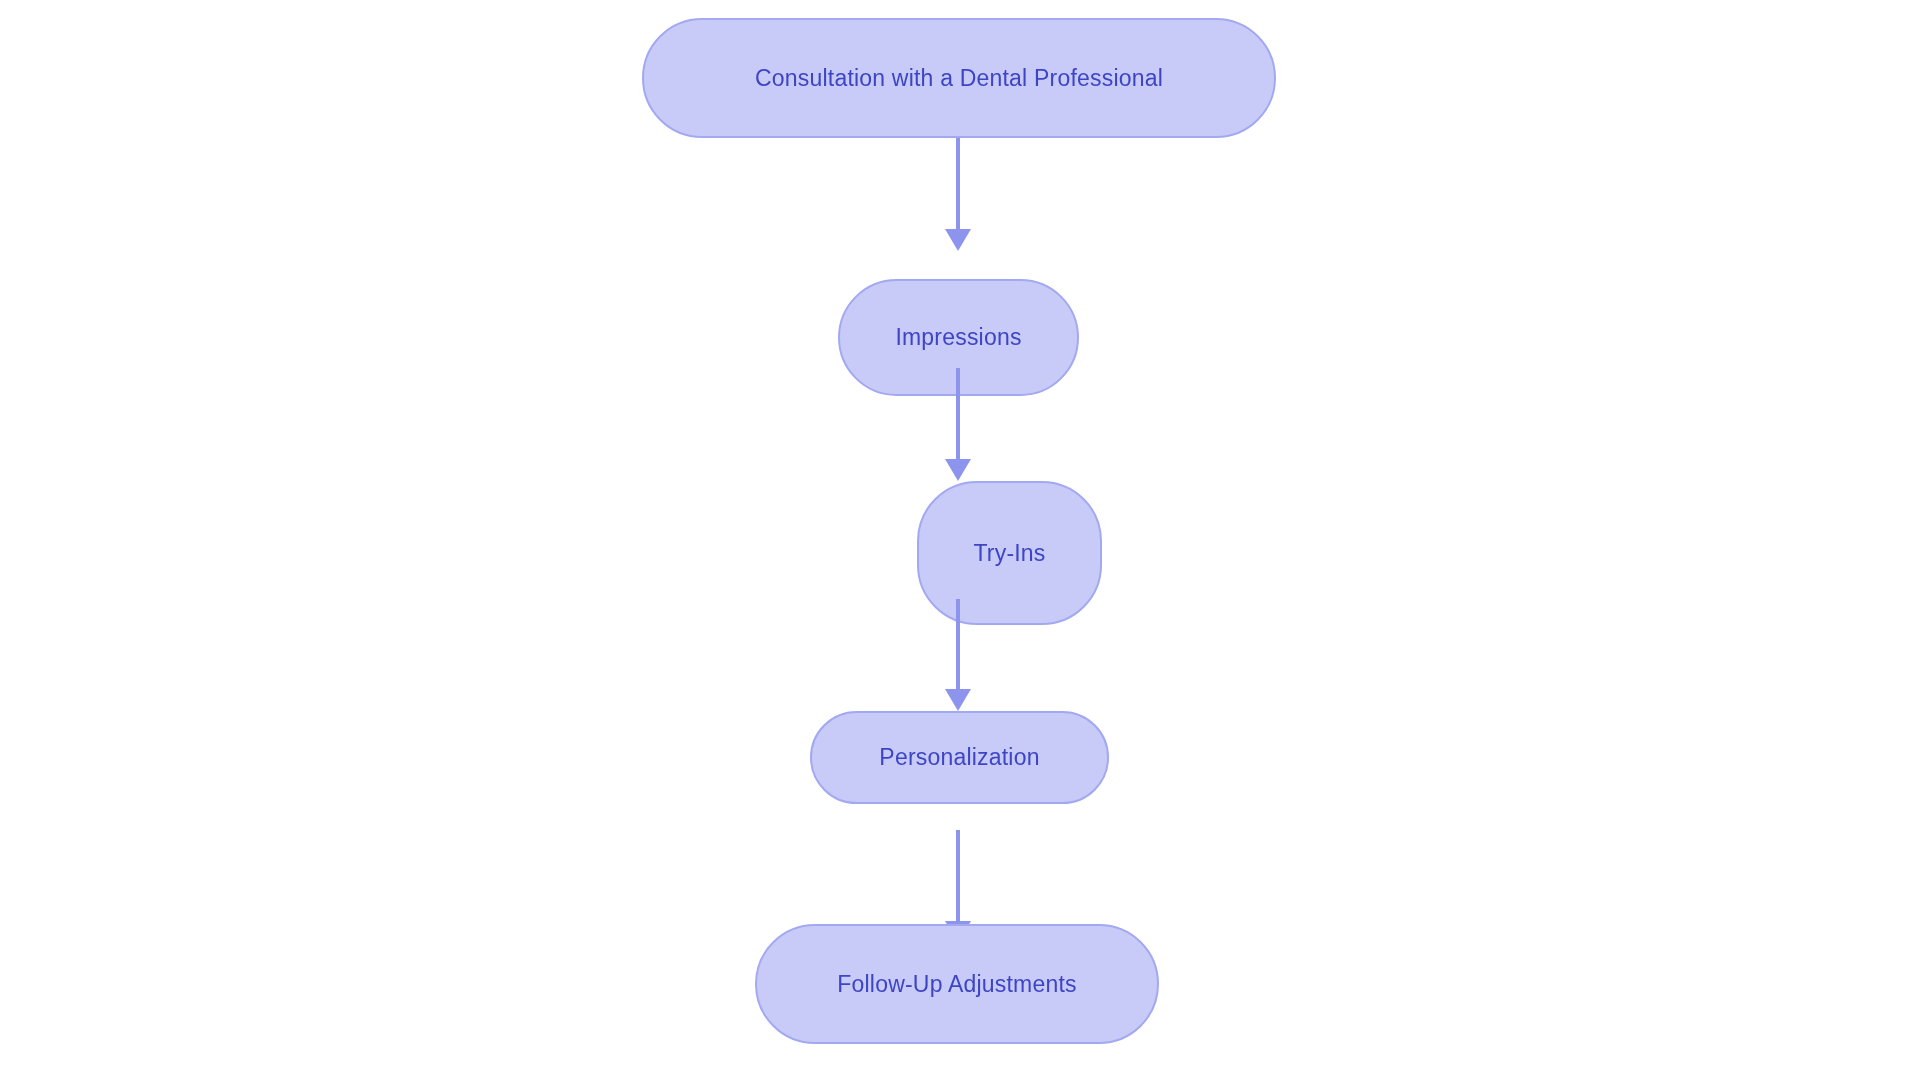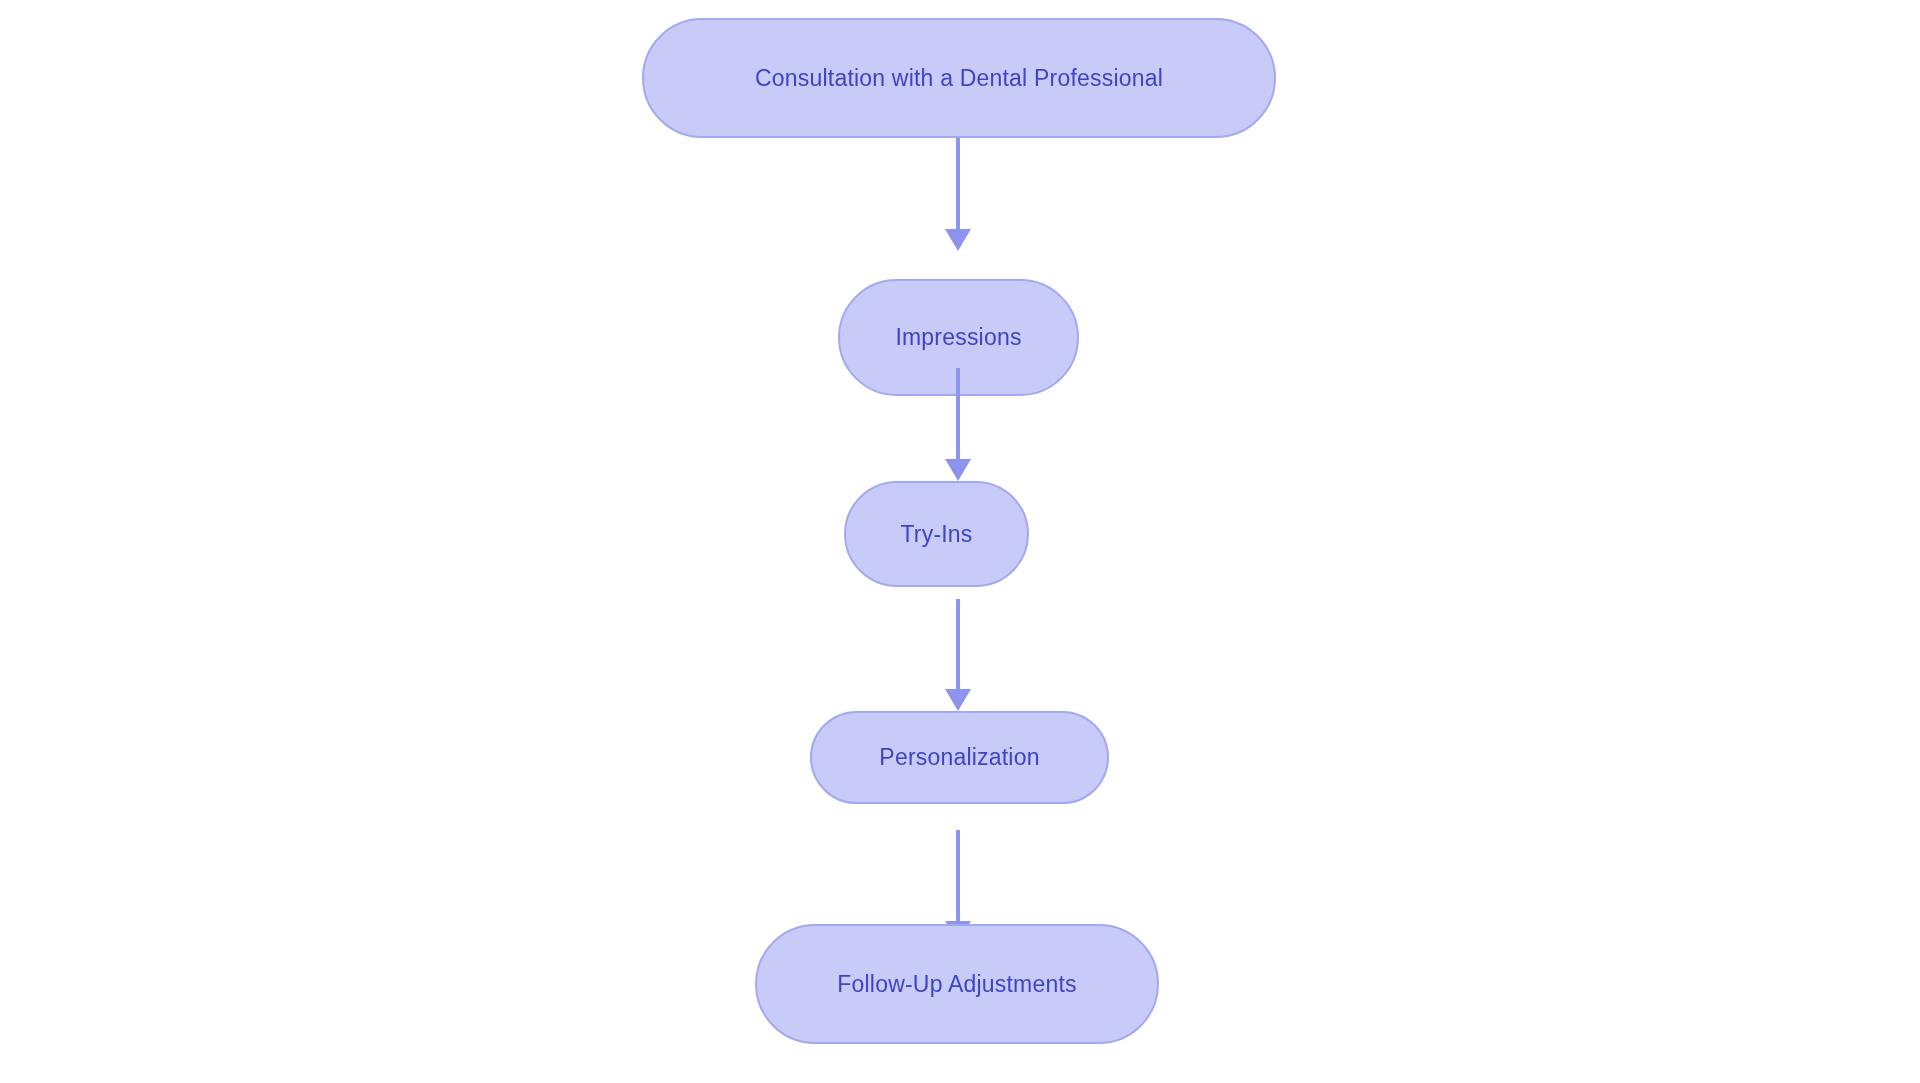--- a/index.html
+++ b/index.html
@@ -35,21 +35,21 @@
   .flow-node .node-label {
     color: var(--node-text);
     font-size: 23px;
     font-weight: 400;
     letter-spacing: 0.2px;
     white-space: nowrap;
     text-align: right;
   }
   .node-1 { left: 642px; top: 18px;  width: 634px; height: 120px; }
   .node-2 { left: 838px; top: 251px; width: 241px; height: 117px; margin-top: 28px; }
-  .node-3 { left: 844px; top: 481px; width: 185px; height: 106px; }
+  .node-3 { left: 917px; top: 481px; width: 185px; height: 144px; }
   .node-4 { left: 810px; top: 711px; width: 299px; height: 93px; }
   .node-5 { left: 755px; top: 924px; width: 404px; height: 120px; }
 
   .flow-arrow {
     position: absolute;
     left: 945px;
     width: 26px;
     display: flex;
     flex-direction: column;
     align-items: center;

